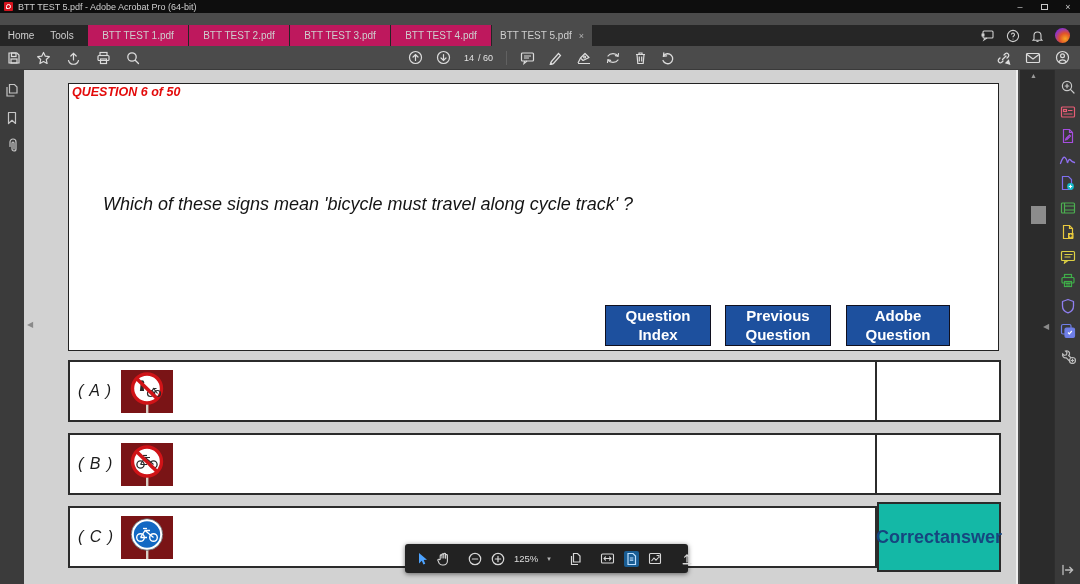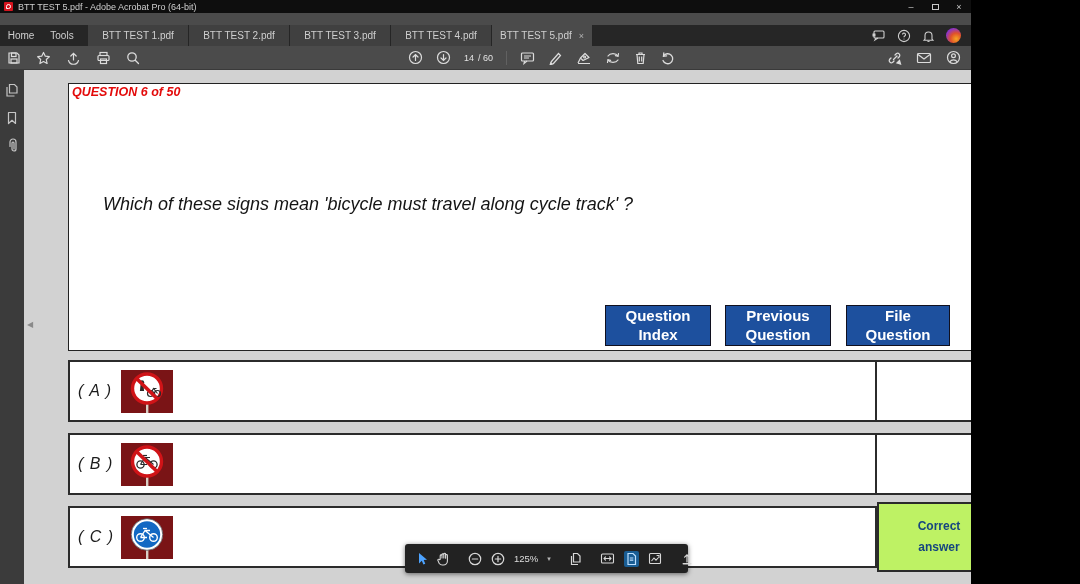--- a/index.html
+++ b/index.html
@@ -1,39 +1,39 @@
 <!DOCTYPE html>
 <html><head>
 <meta charset="utf-8">
 <style>
   * { margin:0; padding:0; box-sizing:border-box; }
   html,body { width:1080px; height:584px; }
   body { font-family:"Liberation Sans", sans-serif; background:#000; overflow:hidden; }
-  .app { position:relative; width:971px; height:584px; background:#4b4b4b; overflow:hidden; }
+  .app { position:relative; width:1080px; height:584px; background:#4b4b4b; overflow:hidden; }
 
   
   .titlebar { position:absolute; top:0; left:0; right:0; height:13px; background:#0e0e0e;
               display:flex; align-items:center; justify-content:space-between; padding-left:4px; }
   .tb-left { display:flex; align-items:center; gap:5px; }
   .acro-logo { width:9px; height:9px; background:#d5141e; border-radius:1px; position:relative; flex:0 0 auto; }
   .acro-logo::after { content:""; position:absolute; inset:2px; border:1px solid #fff; border-radius:50% 50% 50% 0; }
   .tb-title { color:#cfcfcf; font-size:9px; white-space:nowrap; }
   .win-controls { display:flex; height:13px; }
   .wc { width:24px; height:13px; color:#c9c9c9; font-size:9px; display:flex; align-items:center; justify-content:center; }
   .restore-box { width:7px; height:6px; border:1px solid #c9c9c9; display:inline-block; }
 
   
   .menubar { position:absolute; top:13px; left:0; right:0; height:12px; background:#262626;
              display:flex; align-items:center; padding-left:4px; }
   .menu-item { color:#d6d6d6; font-size:9.5px; padding:0 8px; }
 
   
   .tabbar { position:absolute; top:25px; left:0; right:0; height:21px; background:#262626; display:flex; align-items:stretch; }
   .tab { display:flex; align-items:center; justify-content:center; color:#cfcfcf; font-size:10px;
-         background:#404040; border-right:1px solid #252525; cursor:default; }
+         background:#be185d; border-right:1px solid #252525; cursor:default; }
   .tab-home { width:42px; background:#262626; border-right:none; }
   .tab-tools { width:40px; background:#262626; border-right:none; margin-right:6px; }
   .tab.doc { width:101px; }
   .tab.active { background:#4b4b4b; }
   .tab-close { margin-left:7px; color:#b5b5b5; font-size:9px; }
   .tabbar-right { margin-left:auto; display:flex; align-items:center; gap:11px; padding-right:10px; }
   .avatar { width:15px; height:15px; border-radius:50%;
             background:radial-gradient(circle at 68% 72%, #f5a623 0%, #e0512a 38%, #8e34c9 72%, #5b2d8e 100%); }
 
   
@@ -77,23 +77,23 @@
 
   .arow { position:absolute; left:44px; width:933px; height:62px; background:#fff; border:2px solid #2b2b2b;
           display:flex; align-items:center; }
   .row-a { top:290px; }
   .row-b { top:363px; }
   .row-c { top:436px; }
   .acell-divider { position:absolute; right:122px; top:0; bottom:0; width:2px; background:#2b2b2b; }
   .alabel { font-style:italic; font-size:16px; color:#1c1c1c; margin-left:8px; width:43px; letter-spacing:1px; }
   .sign { display:block; }
 
-  .correct { position:absolute; left:853px; top:432px; width:124px; height:70px; background:#bef264;
-             border:2px solid #2b2b2b; color:#16457f; font-weight:bold; font-size:12px; line-height:21px;
-             display:flex; flex-direction:column; align-items:center; justify-content:center; z-index:3; }
+  .correct { position:absolute; left:853px; top:432px; width:124px; height:70px; background:#14b8a6;
+             border:2px solid #2b2b2b; color:#16457f; font-weight:bold; font-size:18px; line-height:21px;
+             display:flex; align-items:center; justify-content:center; z-index:3; }
 
   
   .ftb { position:absolute; left:381px; top:474px; width:283px; height:29px; background:#222;
          border-radius:3px; box-shadow:0 1px 5px rgba(0,0,0,.55); display:flex; align-items:center;
          gap:9px; padding:0 11px; z-index:6; }
   .ftb .tb-divider { background:#4d4d4d; }
   .zoomlvl { color:#dedede; font-size:9.5px; }
   .caret { color:#b5b5b5; font-size:7px; }
   .ftb .ic { color:#d8d8d8; }
   .pageview-active { background:#195d94; border-radius:2px; padding:1px; }
@@ -299,21 +299,21 @@
       <div class="qtext">Which of these signs mean 'bicycle must travel along cycle track' ?</div>
       <div class="navbtn btn-qi">
         <span>Question</span>
         <span>Index</span>
       </div>
       <div class="navbtn btn-pq">
         <span>Previous</span>
         <span>Question</span>
       </div>
       <div class="navbtn btn-nq">
-        <span>File</span>
+        <span>Adobe</span>
         <span>Question</span>
       </div>
     </div>
 
     <div class="arow row-a">
       <span class="alabel">( A )</span>
       <svg class="sign" width="52" height="43" viewBox="0 0 52 43">
         <rect width="52" height="43" fill="#7a1416"></rect>
         <rect x="25" y="31" width="2.4" height="12" fill="#d8cfc6"></rect>
         <circle cx="26" cy="18.5" r="14.5" fill="#fff" stroke="#d01317" stroke-width="3.4"></circle>

